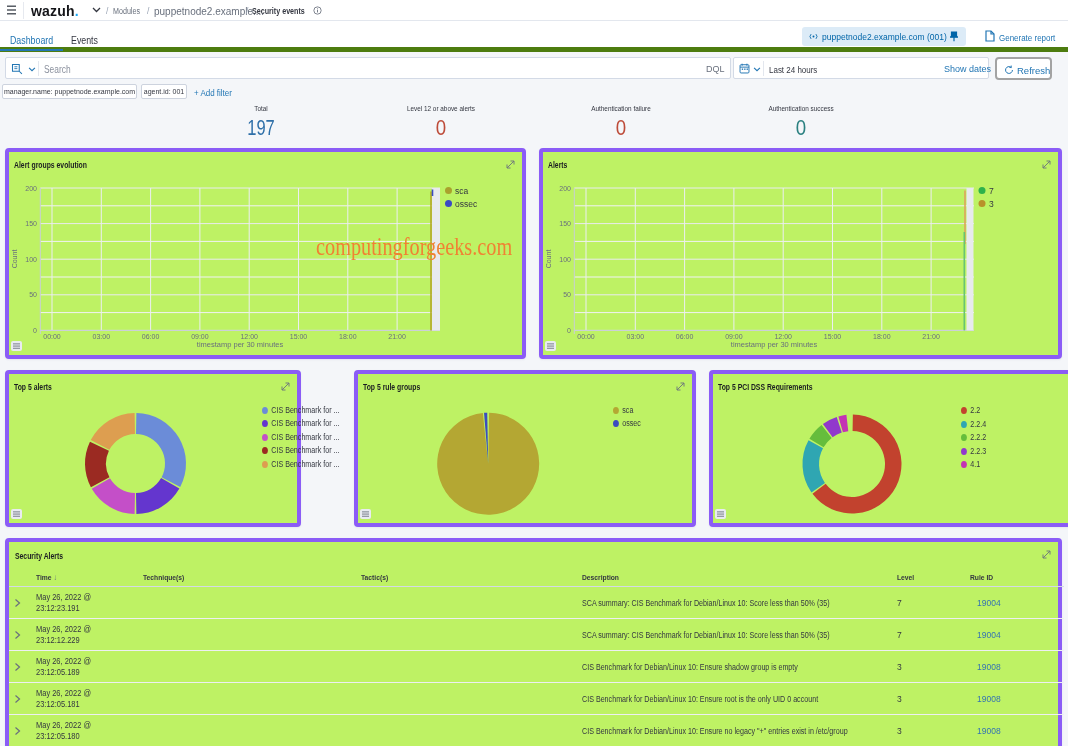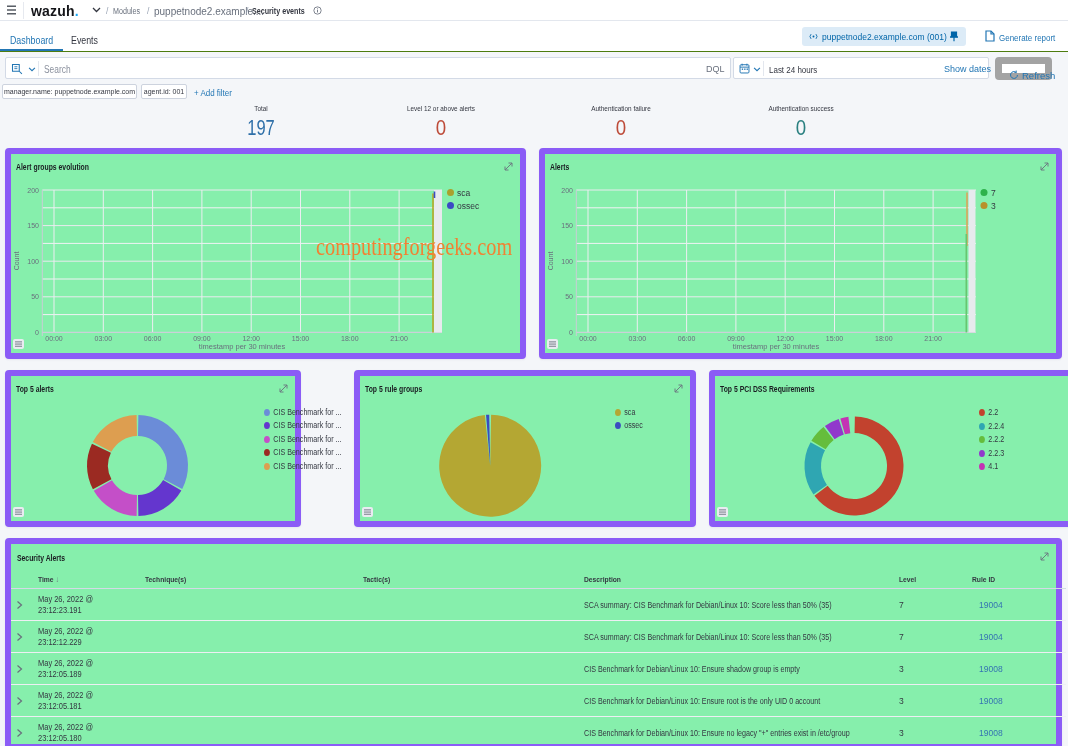--- a/index.html
+++ b/index.html
@@ -1,19 +1,19 @@
 <!DOCTYPE html>
 <html><head>
 <meta charset="utf-8">
 <style>
 * { margin:0; padding:0; box-sizing:border-box; }
 html,body { width:1068px; height:746px; overflow:hidden; }
 body { font-family:"Liberation Sans", sans-serif; background:#f4f6f9; position:relative; color:#343741; }
 .abs { position:absolute; }
-.panel { position:absolute; background:#86efac; border:6px solid #8b5cf6; border-radius:4px; box-shadow:0 1px 2px rgba(152,162,179,.15); }
+.panel { position:absolute; background:#bef264; border:4px solid #8b5cf6; border-radius:4px; box-shadow:0 1px 2px rgba(152,162,179,.15); }
 .ptitle { position:absolute; left:5px; top:7px; font-size:9.5px; font-weight:bold; color:#1a1c21; transform:scaleX(0.72); transform-origin:0 50%; white-space:nowrap; }
 .expand { position:absolute; right:7px; top:8px; width:9px; height:9px; }
 .legbtn { position:absolute; left:2px; bottom:4px; width:11px; height:10px; background:#e9ebf1; border-radius:2px; display:flex; align-items:center; justify-content:center; }
 .leg { position:absolute; font-size:8.5px; color:#343741; white-space:nowrap; }
 .leg > div { transform:scaleX(0.84); transform-origin:0 50%; }
 .leg .dot { display:inline-block; width:7px; height:7px; border-radius:50%; margin-right:4px; vertical-align:-1px; }
 .sxl { transform:scaleX(0.84); transform-origin:0 50%; }
 </style>
 </head>
 <body>
@@ -37,21 +37,21 @@
   <div class="abs" style="left:154px;top:6px;font-size:10px;color:#69707d;white-space:nowrap">puppetnode2.example....</div>
   <div class="abs" style="left:246px;top:6px;font-size:8.5px;color:#98a2b3">/</div>
   <div class="abs sxl" style="left:252px;top:6px;font-size:8.5px;font-weight:bold;color:#343741;white-space:nowrap">Security events</div>
   <svg class="abs" style="left:313px;top:6px" width="9" height="9" viewBox="0 0 16 16">
       <circle cx="8" cy="8" r="6.5" fill="none" stroke="#69707d" stroke-width="1.5"></circle>
       <rect x="7.2" y="7" width="1.6" height="4.5" fill="#69707d"></rect>
       <rect x="7.2" y="4.2" width="1.6" height="1.7" fill="#69707d"></rect>
     </svg>
 </div>
 
-<div class="abs" style="left:0;top:21px;width:1068px;height:31px;background:#fff;border-bottom:1px solid #4d7c0f;">
+<div class="abs" style="left:0;top:21px;width:1068px;height:31px;background:#fff;border-bottom:5px solid #4d7c0f;">
   <div class="abs sxl" style="left:10px;top:13px;font-size:10.5px;color:#2276b4;white-space:nowrap">Dashboard</div>
   <div class="abs" style="left:0px;top:28px;width:63px;height:2px;background:#2276b4;"></div>
   <div class="abs sxl" style="left:71px;top:13px;font-size:10.5px;color:#343741;white-space:nowrap">Events</div>
 
   <div class="abs" style="left:802px;top:6px;width:164px;height:19px;background:#dcebf7;border-radius:3px;"></div>
   <svg class="abs" style="left:808px;top:11px" width="11" height="9" viewBox="0 0 16 12">
       <g stroke="#0065a8" stroke-width="1.2" fill="none">
         <circle cx="8" cy="6" r="1.4" fill="#0065a8" stroke="none"></circle>
         <path d="M4.5 2.5 a5 5 0 0 0 0 7"></path>
         <path d="M11.5 2.5 a5 5 0 0 1 0 7"></path>
@@ -91,21 +91,21 @@
       <rect x="7.5" y="8" width="2" height="2" fill="#2276b4"></rect>
       <rect x="11" y="8" width="2" height="2" fill="#2276b4"></rect>
     </svg>
   <svg class="abs" style="left:19px;top:9px" width="8" height="5" viewBox="0 0 9 6">
       <path d="M1 1 L4.5 4.5 L8 1" stroke="#2276b4" stroke-width="1.3" fill="none"></path>
     </svg>
   <div class="abs" style="left:29px;top:3px;width:1px;height:15px;background:#e3e7ee"></div>
   <div class="abs sxl" style="left:35px;top:6px;font-size:9.5px;color:#343741;white-space:nowrap">Last 24 hours</div>
   <div class="abs" style="left:210px;top:6px;font-size:9px;color:#2276b4;white-space:nowrap">Show dates</div>
 </div>
-<div class="abs" style="left:995px;top:57px;width:57px;height:23px;background:#fff;border:7px solid #a3a3a3;border-radius:4px;">
+<div class="abs" style="left:995px;top:57px;width:57px;height:23px;background:#fff;border:2px solid #a3a3a3;border-radius:4px;">
   <svg class="abs" style="left:7px;top:6px" width="10" height="10" viewBox="0 0 16 16">
       <path d="M13.5 8 a5.5 5.5 0 1 1 -2.2-4.4" fill="none" stroke="#2276b4" stroke-width="1.6"></path>
       <path d="M11.5 0.8 l0.3 3.4 -3.4-0.4" fill="none" stroke="#2276b4" stroke-width="1.4"></path>
     </svg>
   <div class="abs" style="left:20px;top:6px;font-size:9.5px;color:#2276b4">Refresh</div>
 </div>
 
 <div class="abs" style="left:2px;top:84px;width:135px;height:15px;background:#fff;border:1px solid #cdd3de;border-radius:2px;font-size:7px;color:#343741;line-height:13.5px;text-align:center;white-space:nowrap;overflow:hidden">manager.name: puppetnode.example.com</div>
 <div class="abs" style="left:141px;top:84px;width:46px;height:15px;background:#fff;border:1px solid #cdd3de;border-radius:2px;font-size:7px;color:#343741;line-height:13.5px;text-align:center;white-space:nowrap;overflow:hidden">agent.id: 001</div>
 <div class="abs sxl" style="left:194px;top:87px;font-size:9.5px;color:#2276b4;white-space:nowrap">+ Add filter</div>
@@ -302,21 +302,21 @@
   <svg class="expand" viewBox="0 0 9 9">
       <path d="M1.2 7.8 L7.8 1.2 M1 4.5 V8 H4.5 M8 4.5 V1 H4.5" stroke="#69707d" stroke-width="0.9" fill="none"></path>
     </svg>
   <svg class="abs" style="left:0;top:0" width="353" height="155" viewBox="0 0 353 155">
     <path d="M139.86 40.51 A49.5 49.5 0 1 1 99.47 119.79 L112.65 109.86 A33.0 33.0 0 1 0 139.58 57.01 Z" fill="#c2422e"></path>
     <path d="M98.45 118.39 A49.5 49.5 0 0 1 95.54 66.30 L110.03 74.20 A33.0 33.0 0 0 0 111.97 108.93 Z" fill="#2fa6b2"></path>
     <path d="M96.39 64.80 A49.5 49.5 0 0 1 108.52 50.99 L118.68 64.00 A33.0 33.0 0 0 0 110.60 73.20 Z" fill="#65bd3c"></path>
     <path d="M109.90 49.95 A49.5 49.5 0 0 1 123.70 42.92 L128.80 58.62 A33.0 33.0 0 0 0 119.60 63.30 Z" fill="#9138cc"></path>
     <path d="M125.36 42.42 A49.5 49.5 0 0 1 133.40 40.82 L135.26 57.21 A33.0 33.0 0 0 0 129.90 58.28 Z" fill="#c433b4"></path>
   </svg>
-  <div class="leg" style="left:264px;top:30px;line-height:13.6px;">
+  <div class="leg" style="left:248px;top:30px;line-height:13.6px;">
     <div><span class="dot" style="background:#c2422e"></span>2.2</div>
     <div><span class="dot" style="background:#2fa6b2"></span>2.2.4</div>
     <div><span class="dot" style="background:#65bd3c"></span>2.2.2</div>
     <div><span class="dot" style="background:#9138cc"></span>2.2.3</div>
     <div><span class="dot" style="background:#c433b4"></span>4.1</div>
   </div>
   <div class="legbtn">
       <svg width="7" height="7" viewBox="0 0 8 8">
         <g stroke="#69707d" stroke-width="1">
           <line x1="0" y1="1" x2="8" y2="1"></line>

